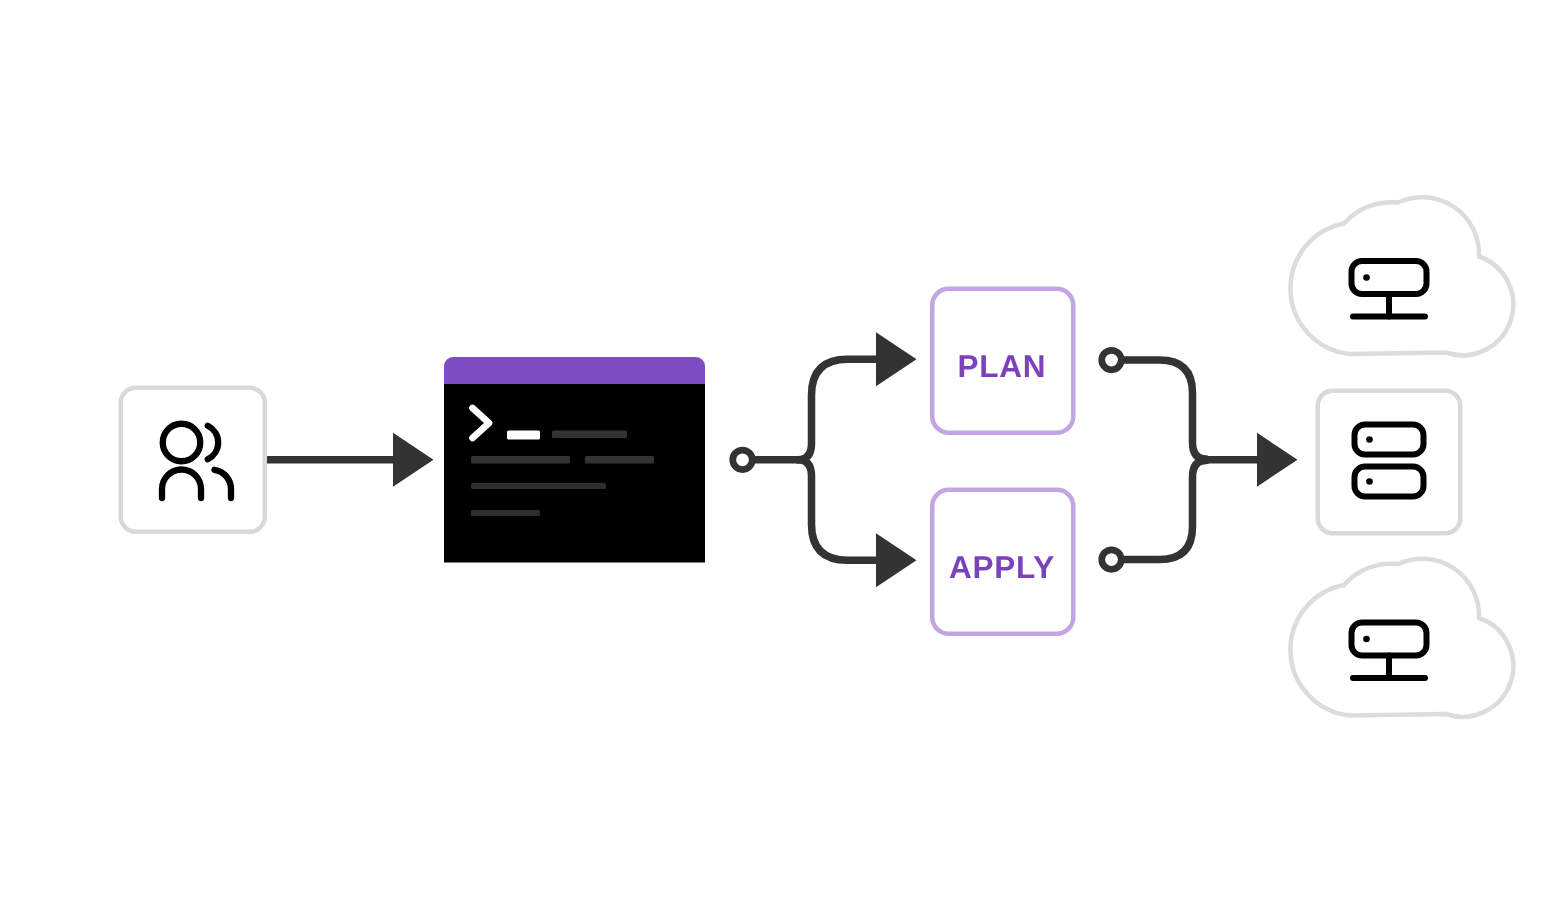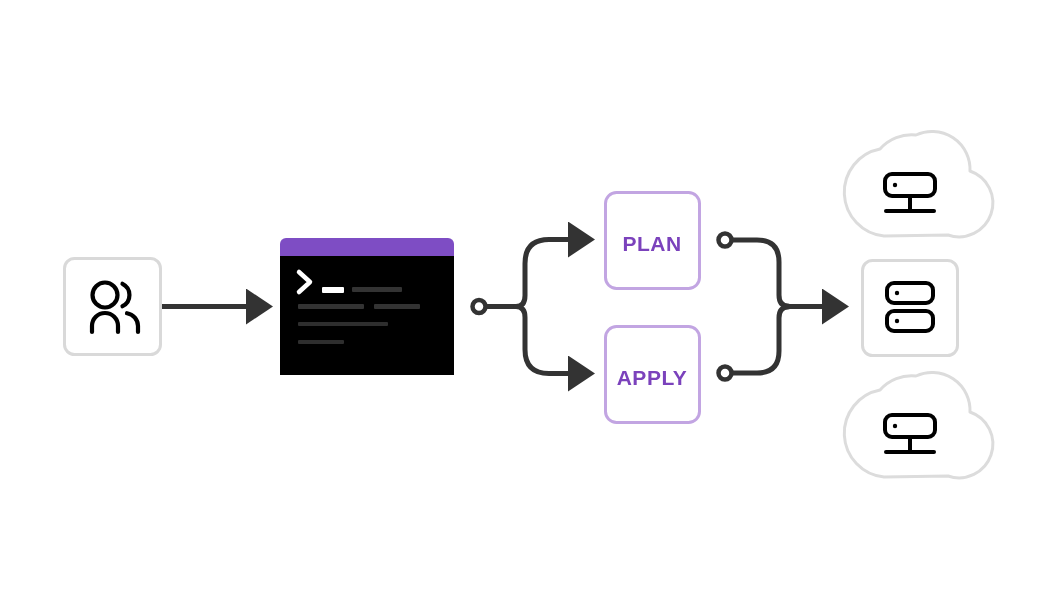--- a/index.html
+++ b/index.html
@@ -12,20 +12,21 @@
     font-family: "Liberation Sans", sans-serif;
     width: 1042px;
     height: 616px;
     overflow: hidden;
   }
   #stage {
     position: relative;
     width: 824px;
     height: 616px;
     background: #ffffff;
+    margin-left: 16px;
   }
   #diagram {
     position: absolute;
     top: 0;
     left: 0;
     width: 1042px;
     height: 616px;
   }
   .node-label {
     font-family: "Liberation Sans", sans-serif;

